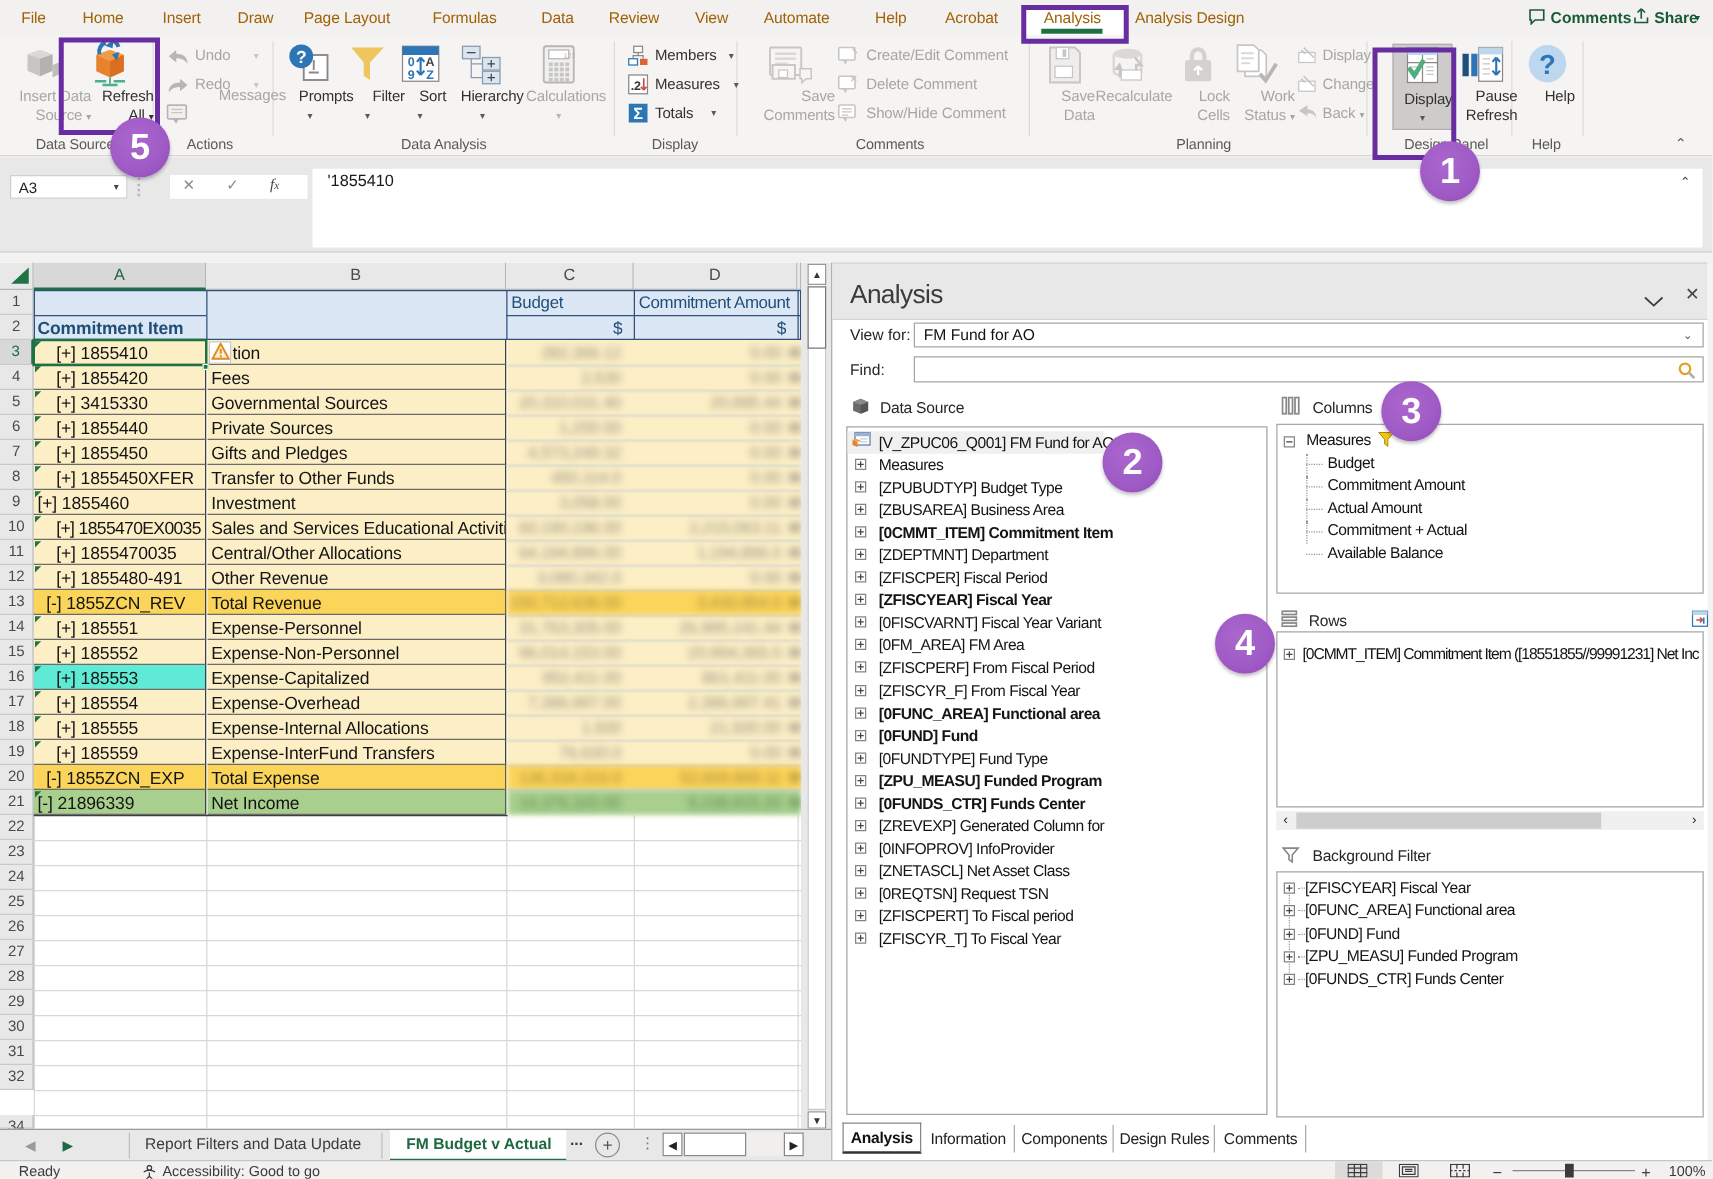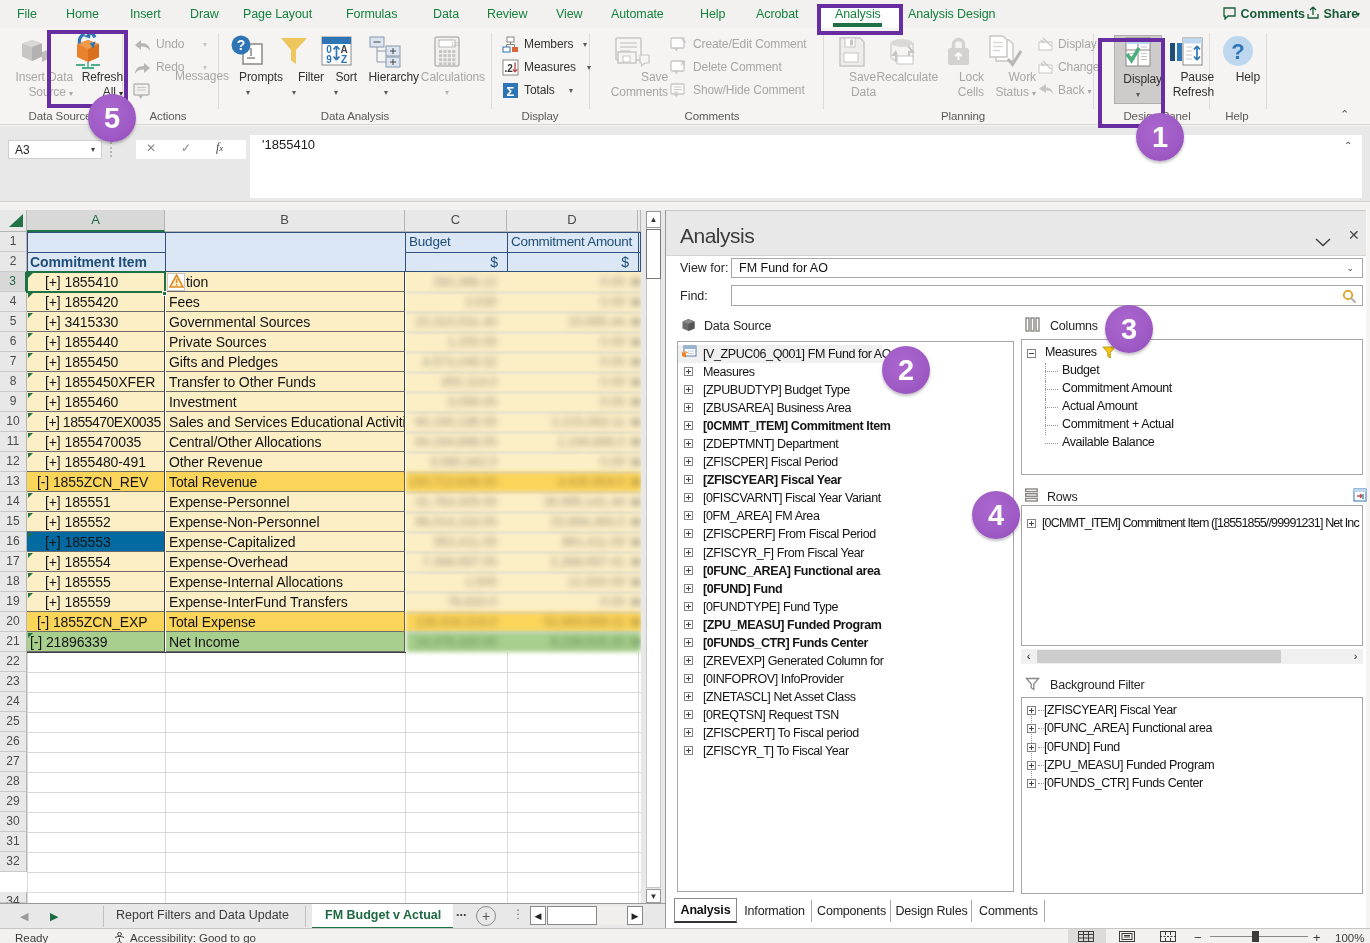--- a/index.html
+++ b/index.html
@@ -1,19 +1,19 @@
 <!DOCTYPE html>
 <html><head><meta charset="utf-8">
 <style>
 * { margin:0; padding:0; box-sizing:border-box; }
 html,body { width:1370px; height:943px; overflow:hidden; }
 body { font-family:"Liberation Sans", sans-serif; background:#f5f4f3; position:relative; }
 .abs { position:absolute; }
 #tabrow { left:0; top:0; width:1370px; height:28px; background:#f2f1f0; }
-#tabrow .tab { position:absolute; top:0; height:28px; line-height:28px; font-size:12.5px; color:#15803d; letter-spacing:-0.1px; }
+#tabrow .tab { position:absolute; top:0; height:28px; line-height:28px; font-size:12.5px; color:#a16207; letter-spacing:-0.1px; }
 #ribbon { left:0; top:28px; width:1370px; height:97px; background:#f5f4f3; border-bottom:1px solid #d8d6d4; }
 .rsep { position:absolute; top:5px; width:1px; height:76px; background:#dddbd9; }
 .glabel { position:absolute; top:82px; font-size:11.5px; color:#5b5957; text-align:center; letter-spacing:-0.1px; }
 .btnlabel { position:absolute; top:42px; font-size:12px; color:#323130; text-align:right; line-height:15px; letter-spacing:-0.1px; }
 .rowtxt { position:absolute; font-size:12px; color:#323130; letter-spacing:-0.1px; }
 .gray { color:#a8a6a4 !important; }
 .chev { position:absolute; top:60px; font-size:8px; color:#5b5957; text-align:center; }
 #fbar { left:0; top:126px; width:1370px; height:76px; background:#e8e8e8; border-bottom:1px solid #d0cece; }
 #namebox { position:absolute; left:8px; top:14px; width:94px; height:19px; background:#fff; border:1px solid #d0cece; font-size:12px; color:#222; line-height:18px; padding-left:6px; }
 #fxbtns { position:absolute; left:136px; top:14px; width:110px; height:19px; background:#fff; color:#8a8886; font-size:12px; }
@@ -386,41 +386,41 @@
     <div class="abs" style="left:28px;top:103px;width:0;height:0;border-right:5px solid transparent;border-top:5px solid #217346;"></div>
     <div class="cell" style="left:27px;top:122px;width:138px;height:20px;background:#fcefc6;border-right:1px solid #3f3f3f;border-bottom:1px solid #6b6b6b;padding-left:18px;">[+] 1855440</div>
     <div class="cell" style="left:166px;top:122px;width:239px;height:20px;background:#fcefc6;border-right:1px solid #3f3f3f;border-bottom:1px solid #6b6b6b;padding-left:3px;">Private Sources</div>
     <div class="abs" style="left:28px;top:123px;width:0;height:0;border-right:5px solid transparent;border-top:5px solid #217346;"></div>
     <div class="cell" style="left:27px;top:142px;width:138px;height:20px;background:#fcefc6;border-right:1px solid #3f3f3f;border-bottom:1px solid #6b6b6b;padding-left:18px;">[+] 1855450</div>
     <div class="cell" style="left:166px;top:142px;width:239px;height:20px;background:#fcefc6;border-right:1px solid #3f3f3f;border-bottom:1px solid #6b6b6b;padding-left:3px;">Gifts and Pledges</div>
     <div class="abs" style="left:28px;top:143px;width:0;height:0;border-right:5px solid transparent;border-top:5px solid #217346;"></div>
     <div class="cell" style="left:27px;top:162px;width:138px;height:20px;background:#fcefc6;border-right:1px solid #3f3f3f;border-bottom:1px solid #6b6b6b;padding-left:18px;">[+] 1855450XFER</div>
     <div class="cell" style="left:166px;top:162px;width:239px;height:20px;background:#fcefc6;border-right:1px solid #3f3f3f;border-bottom:1px solid #6b6b6b;padding-left:3px;">Transfer to Other Funds</div>
     <div class="abs" style="left:28px;top:163px;width:0;height:0;border-right:5px solid transparent;border-top:5px solid #217346;"></div>
-    <div class="cell" style="left:27px;top:182px;width:138px;height:20px;background:#fcefc6;border-right:1px solid #3f3f3f;border-bottom:1px solid #6b6b6b;padding-left:18px;">[+] 1855460</div>
+    <div class="cell" style="left:27px;top:182px;width:138px;height:20px;background:#fcefc6;border-right:1px solid #3f3f3f;border-bottom:1px solid #6b6b6b;padding-left:3px;">[+] 1855460</div>
     <div class="cell" style="left:166px;top:182px;width:239px;height:20px;background:#fcefc6;border-right:1px solid #3f3f3f;border-bottom:1px solid #6b6b6b;padding-left:3px;">Investment</div>
     <div class="abs" style="left:28px;top:183px;width:0;height:0;border-right:5px solid transparent;border-top:5px solid #217346;"></div>
     <div class="cell" style="left:27px;top:202px;width:138px;height:20px;background:#fcefc6;border-right:1px solid #3f3f3f;border-bottom:1px solid #6b6b6b;padding-left:18px;letter-spacing:-0.5px;">[+] 1855470EX0035</div>
     <div class="cell" style="left:166px;top:202px;width:239px;height:20px;background:#fcefc6;border-right:1px solid #3f3f3f;border-bottom:1px solid #6b6b6b;padding-left:3px;">Sales and Services Educational Activitie</div>
     <div class="abs" style="left:28px;top:203px;width:0;height:0;border-right:5px solid transparent;border-top:5px solid #217346;"></div>
     <div class="cell" style="left:27px;top:222px;width:138px;height:20px;background:#fcefc6;border-right:1px solid #3f3f3f;border-bottom:1px solid #6b6b6b;padding-left:18px;">[+] 1855470035</div>
     <div class="cell" style="left:166px;top:222px;width:239px;height:20px;background:#fcefc6;border-right:1px solid #3f3f3f;border-bottom:1px solid #6b6b6b;padding-left:3px;">Central/Other Allocations</div>
     <div class="abs" style="left:28px;top:223px;width:0;height:0;border-right:5px solid transparent;border-top:5px solid #217346;"></div>
     <div class="cell" style="left:27px;top:242px;width:138px;height:20px;background:#fcefc6;border-right:1px solid #3f3f3f;border-bottom:1px solid #6b6b6b;padding-left:18px;">[+] 1855480-491</div>
     <div class="cell" style="left:166px;top:242px;width:239px;height:20px;background:#fcefc6;border-right:1px solid #3f3f3f;border-bottom:1px solid #6b6b6b;padding-left:3px;">Other Revenue</div>
     <div class="abs" style="left:28px;top:243px;width:0;height:0;border-right:5px solid transparent;border-top:5px solid #217346;"></div>
     <div class="cell" style="left:27px;top:262px;width:138px;height:20px;background:#fbd45a;border-right:1px solid #3f3f3f;border-bottom:1px solid #6b6b6b;padding-left:10px;">[-] 1855ZCN_REV</div>
     <div class="cell" style="left:166px;top:262px;width:239px;height:20px;background:#fbd45a;border-right:1px solid #3f3f3f;border-bottom:1px solid #6b6b6b;padding-left:3px;">Total Revenue</div>
     <div class="cell" style="left:27px;top:282px;width:138px;height:20px;background:#fcefc6;border-right:1px solid #3f3f3f;border-bottom:1px solid #6b6b6b;padding-left:18px;">[+] 185551</div>
     <div class="cell" style="left:166px;top:282px;width:239px;height:20px;background:#fcefc6;border-right:1px solid #3f3f3f;border-bottom:1px solid #6b6b6b;padding-left:3px;">Expense-Personnel</div>
     <div class="abs" style="left:28px;top:283px;width:0;height:0;border-right:5px solid transparent;border-top:5px solid #217346;"></div>
     <div class="cell" style="left:27px;top:302px;width:138px;height:20px;background:#fcefc6;border-right:1px solid #3f3f3f;border-bottom:1px solid #6b6b6b;padding-left:18px;">[+] 185552</div>
     <div class="cell" style="left:166px;top:302px;width:239px;height:20px;background:#fcefc6;border-right:1px solid #3f3f3f;border-bottom:1px solid #6b6b6b;padding-left:3px;">Expense-Non-Personnel</div>
     <div class="abs" style="left:28px;top:303px;width:0;height:0;border-right:5px solid transparent;border-top:5px solid #217346;"></div>
-    <div class="cell" style="left:27px;top:322px;width:138px;height:20px;background:#0369a1;border-right:1px solid #3f3f3f;border-bottom:1px solid #6b6b6b;padding-left:18px;">[+] 185553</div>
+    <div class="cell" style="left:27px;top:322px;width:138px;height:20px;background:#5eead4;border-right:1px solid #3f3f3f;border-bottom:1px solid #6b6b6b;padding-left:18px;">[+] 185553</div>
     <div class="cell" style="left:166px;top:322px;width:239px;height:20px;background:#fcefc6;border-right:1px solid #3f3f3f;border-bottom:1px solid #6b6b6b;padding-left:3px;">Expense-Capitalized</div>
     <div class="abs" style="left:28px;top:323px;width:0;height:0;border-right:5px solid transparent;border-top:5px solid #217346;"></div>
     <div class="cell" style="left:27px;top:342px;width:138px;height:20px;background:#fcefc6;border-right:1px solid #3f3f3f;border-bottom:1px solid #6b6b6b;padding-left:18px;">[+] 185554</div>
     <div class="cell" style="left:166px;top:342px;width:239px;height:20px;background:#fcefc6;border-right:1px solid #3f3f3f;border-bottom:1px solid #6b6b6b;padding-left:3px;">Expense-Overhead</div>
     <div class="abs" style="left:28px;top:343px;width:0;height:0;border-right:5px solid transparent;border-top:5px solid #217346;"></div>
     <div class="cell" style="left:27px;top:362px;width:138px;height:20px;background:#fcefc6;border-right:1px solid #3f3f3f;border-bottom:1px solid #6b6b6b;padding-left:18px;">[+] 185555</div>
     <div class="cell" style="left:166px;top:362px;width:239px;height:20px;background:#fcefc6;border-right:1px solid #3f3f3f;border-bottom:1px solid #6b6b6b;padding-left:3px;">Expense-Internal Allocations</div>
     <div class="abs" style="left:28px;top:363px;width:0;height:0;border-right:5px solid transparent;border-top:5px solid #217346;"></div>
     <div class="cell" style="left:27px;top:382px;width:138px;height:20px;background:#fcefc6;border-right:1px solid #3f3f3f;border-bottom:1px solid #6b6b6b;padding-left:18px;">[+] 185559</div>
     <div class="cell" style="left:166px;top:382px;width:239px;height:20px;background:#fcefc6;border-right:1px solid #3f3f3f;border-bottom:1px solid #6b6b6b;padding-left:3px;">Expense-InterFund Transfers</div>

